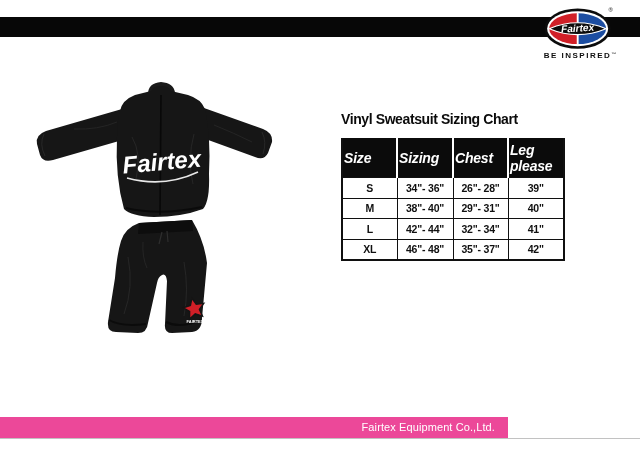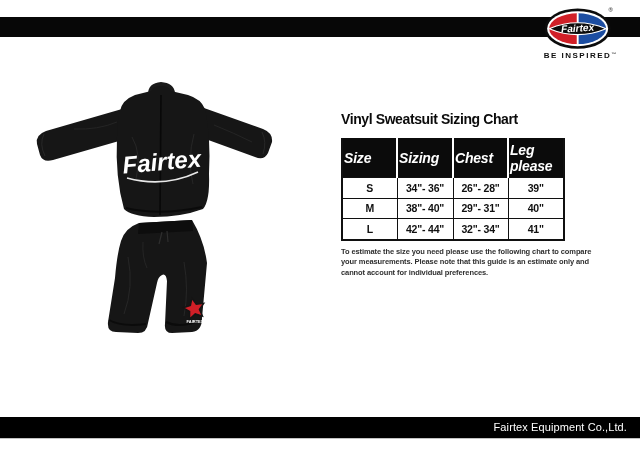--- a/index.html
+++ b/index.html
@@ -25,21 +25,21 @@
     height:37px;text-align:left;border-top:2px solid #ffffff;letter-spacing:-0.2px;
   }
   table.sizing th + th{border-left:2.5px solid #ffffff;}
   table.sizing td{
     border:1.5px solid #101010;height:17.5px;text-align:center;vertical-align:middle;
     font-weight:bold;font-size:10.5px;color:#101010;letter-spacing:-0.2px;
   }
   .note{margin-top:6px;font-weight:bold;color:#2f2f2f;}
   .note .nline{font-size:7.5px;line-height:10.5px;letter-spacing:-0.1px;white-space:nowrap;}
   
-  .footer-bar{position:absolute;left:0;top:417px;width:640px;height:21px;background:#000000;z-index:1;}
+  .footer-bar{position:absolute;left:0;top:417px;width:508px;height:21px;background:#ec4899;z-index:1;}
   .footer-bar span{
     position:absolute;right:13px;top:0;line-height:21px;color:#ffffff;font-size:11px;letter-spacing:0.1px;
   }
   .footer-shadow{position:absolute;left:0;top:438px;width:640px;height:1px;background:#c2c2c2;}
 </style>
 </head>
 <body>
 
 <div class="canvas">
 
@@ -143,28 +143,29 @@
           <td>38"- 40"</td>
           <td>29"- 31"</td>
           <td>40"</td>
         </tr>
         <tr>
           <td>L</td>
           <td>42"- 44"</td>
           <td>32"- 34"</td>
           <td>41"</td>
         </tr>
+        <tr>
+          <td>XL</td>
+          <td>46"- 48"</td>
+          <td>35"- 37"</td>
+          <td>42"</td>
+        </tr>
       </tbody>
     </table>
 
-    <div class="note">
-      <div class="nline">To estimate the size you need please use the following chart to compare</div>
-      <div class="nline">your measurements. Please note that this guide is an estimate only and</div>
-      <div class="nline">cannot account for individual preferences.</div>
-    </div>
   </div>
 
   <div class="footer-bar">
     <span>Fairtex Equipment Co.,Ltd.</span>
   </div>
   <div class="footer-shadow"></div>
 
 </div>
 
 </body></html>

